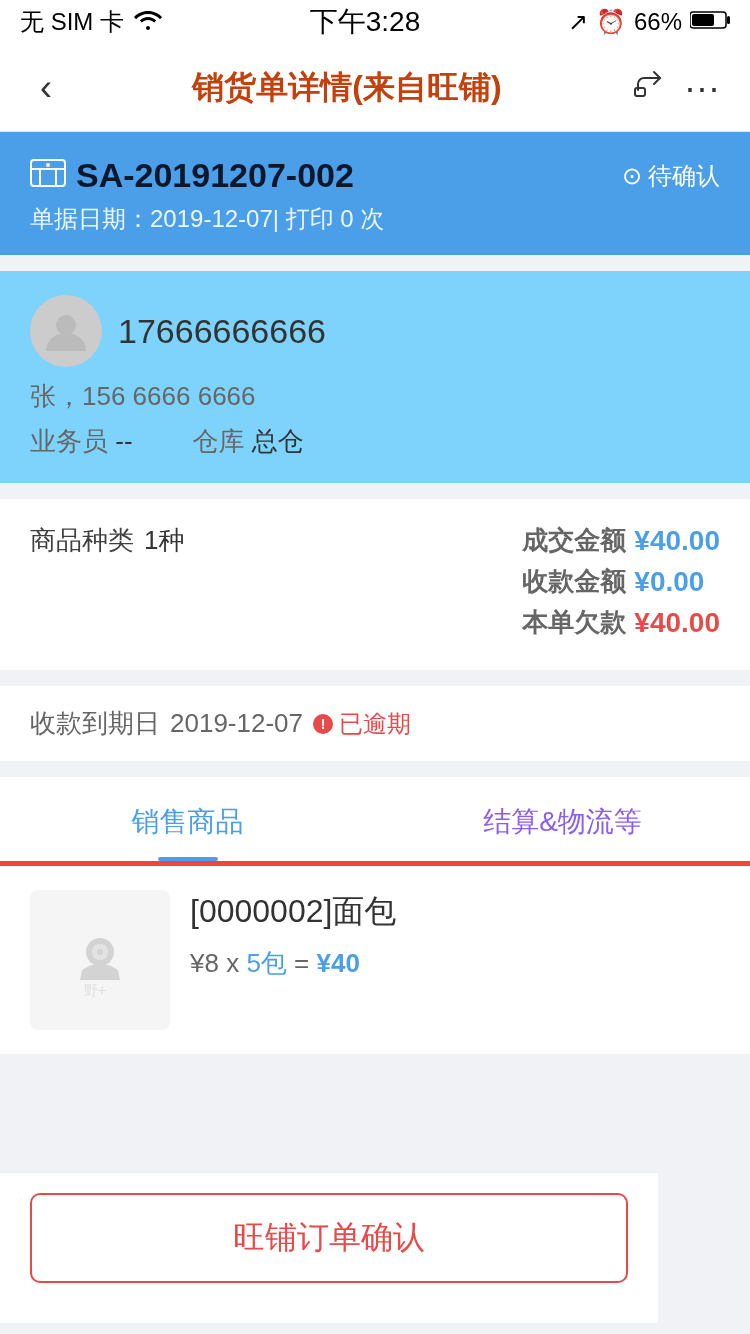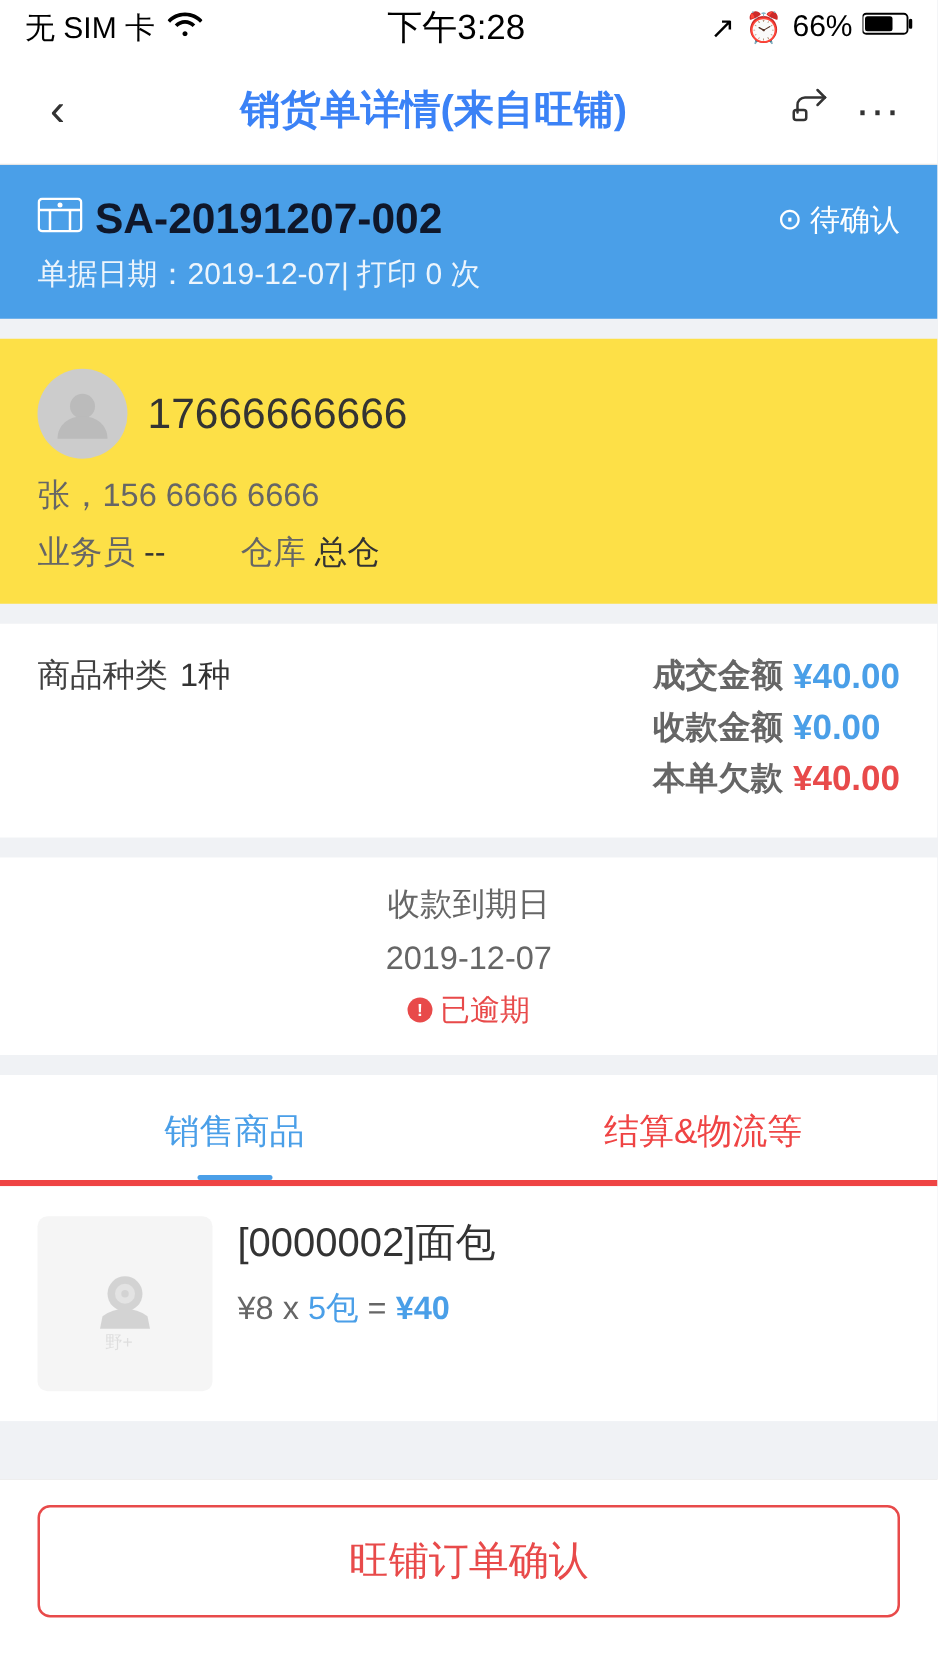--- a/index.html
+++ b/index.html
@@ -40,21 +40,21 @@
     }
     .nav-back {
       font-size: 36px;
       color: #333;
       cursor: pointer;
       padding: 10px;
     }
     .nav-title {
       font-size: 32px;
       font-weight: 600;
-      color: #3b82f6;
+      color: #c2410c;
     }
     .nav-actions {
       display: flex;
       align-items: center;
       gap: 20px;
     }
     .nav-icon {
       font-size: 36px;
       color: #333;
       cursor: pointer;
@@ -88,21 +88,21 @@
       gap: 6px;
     }
     .order-date {
       font-size: 24px;
       color: #fff;
       opacity: 0.9;
     }
 
     
     .content-section {
-      background: #fde047;
+      background: #7dd3fc;
       margin-top: 16px;
       padding: 24px 30px;
     }
 
     
     .customer-row {
       display: flex;
       align-items: center;
       gap: 16px;
       margin-bottom: 12px;
@@ -178,21 +178,20 @@
     
     .due-section {
       background: #fff;
       padding: 20px 30px;
       margin-top: 16px;
       display: flex;
       align-items: center;
       gap: 10px;
       font-size: 26px;
       color: #666;
-      flex-direction: column;
     }
     .overdue-badge {
       display: flex;
       align-items: center;
       gap: 6px;
       color: #e84a4a;
       font-size: 24px;
     }
     .overdue-dot {
       width: 20px;
@@ -214,21 +213,21 @@
     }
     .tabs {
       display: flex;
       border-bottom: 5px solid #ef4444;
     }
     .tab-item {
       flex: 1;
       text-align: center;
       padding: 26px 0 20px;
       font-size: 28px;
-      color: #ef4444;
+      color: #8b5cf6;
       cursor: pointer;
       position: relative;
     }
     .tab-item.active {
       color: #4a9fe8;
     }
     .tab-underline {
       position: absolute;
       bottom: 0;
       left: 50%;
@@ -280,22 +279,22 @@
 
     
     .empty-space {
       background: #f0f2f5;
       height: 200px;
     }
 
     
     .bottom-bar {
       position: fixed;
-      bottom: 0;
-      width: 750px;
+      bottom: 11px;
+      width: 658px;
       background: #fff;
       padding: 20px 30px 40px;
       border-top: 1px solid #eee;
     }
     .confirm-btn {
       width: 100%;
       height: 90px;
       border: 2px solid #e84a4a;
       border-radius: 10px;
       background: #fff;

